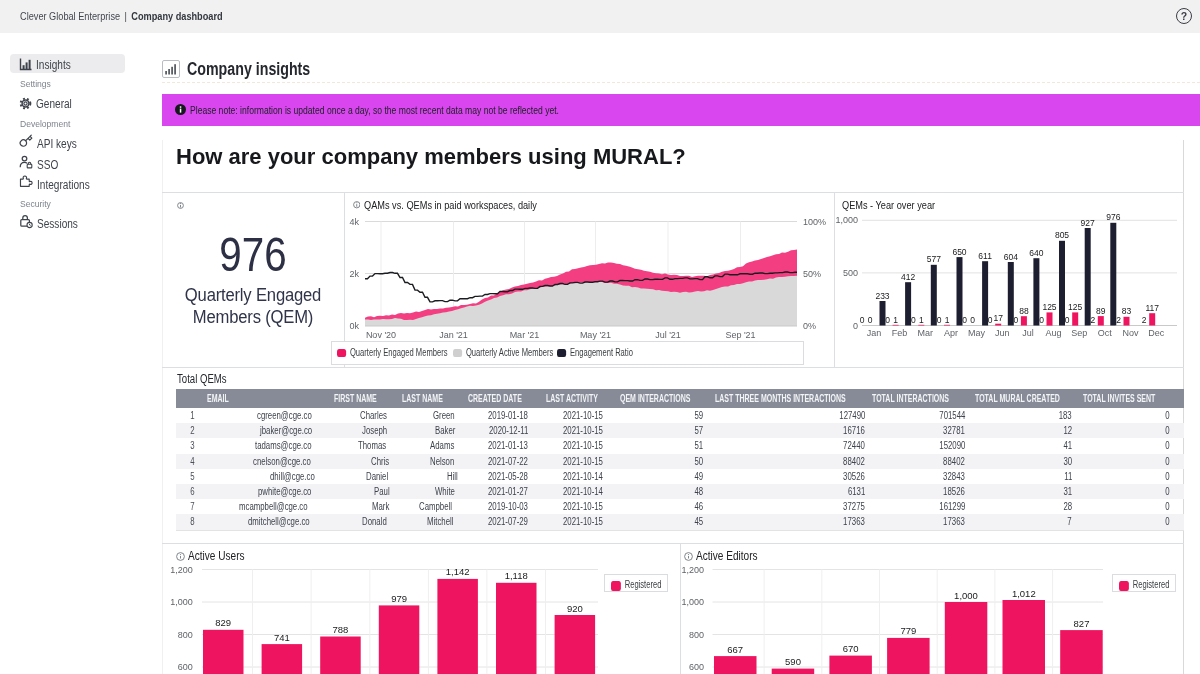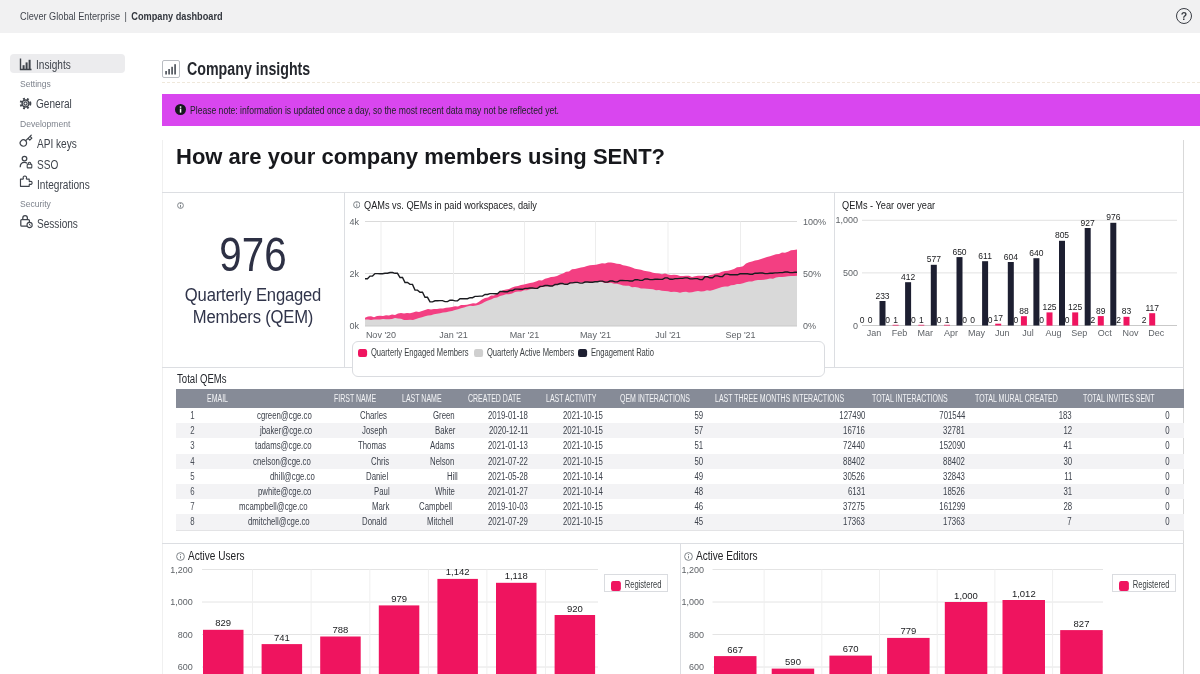--- a/index.html
+++ b/index.html
@@ -31,21 +31,21 @@
   .stat-num { position:absolute; left:162px; width:182px; top:227px; text-align:center; font-size:48px; color:#2d3044;
               transform:scaleX(0.84); }
   .stat-lbl { position:absolute; left:163px; width:180px; top:285px; text-align:center; font-size:17.5px; line-height:21.5px; color:#30344a;
               letter-spacing:-0.2px; transform:scaleX(0.95);}
   .legendbox { position:absolute; border:1px solid #dadce0; background:#fff; }
   .sw { display:inline-block; width:12px; height:8px; border-radius:2.5px; vertical-align:-1px; margin-right:5px; }
   .leg-item { position:absolute; top:5px; font-size:10px; color:#3c4043; white-space:nowrap; transform:scaleX(0.76); transform-origin:left; }
   
   .tq { position:absolute; left:177px; top:372px; font-size:12px; color:#23262c; transform:scaleX(0.8); transform-origin:left; }
   table.t { position:absolute; left:176px; top:389px; width:1008px; border-collapse:collapse; table-layout:fixed; }
-  table.t th { background:#868b97; color:#f3f4f6; font-size:10px; font-weight:normal; height:19px; white-space:nowrap; overflow:hidden; text-align:left; }
+  table.t th { background:#868b97; color:#f3f4f6; font-size:10px; font-weight:bold; height:19px; white-space:nowrap; overflow:hidden; text-align:left; }
   table.t th span { display:inline-block; transform:scaleX(0.7); transform-origin:left; white-space:nowrap; }
   table.t td span { display:inline-block; transform:scaleX(0.78); white-space:nowrap; }
   table.t td.l span { transform-origin:left; }
   table.t td.r span, table.t td.r2 span, table.t td.rn span { transform-origin:right; }
   table.t td { font-size:10px; color:#3d424c; height:15.2px; padding:0; }
   table.t tr.alt td { background:#f3f3f5; }
   table.t .rn { text-align:right; padding-right:5px; color:#4a4f58; }
   table.t .l { text-align:right; padding-left:7px; }
   table.t .r { text-align:right; padding-right:6px; }
   table.t .r2 { text-align:right; padding-right:14px; }
@@ -121,21 +121,21 @@
   <div class="notice">
 
 <svg class="abs" style="left:13px;top:10px" width="11" height="11" viewBox="0 0 11 11">
   <circle cx="5.5" cy="5.5" r="5.5" fill="#16181d"></circle>
   <rect x="4.8" y="4.6" width="1.5" height="4" fill="#fff"></rect>
   <rect x="4.8" y="2.3" width="1.5" height="1.5" fill="#fff"></rect>
 </svg>
 
     <div class="txt">Please note: information is updated once a day, so the most recent data may not be reflected yet.</div>
   </div>
-  <div class="howare">How are your company members using SENT?</div>
+  <div class="howare">How are your company members using MURAL?</div>
 
   <div class="rborder"></div>
   <div class="lborder"></div>
 
   <div class="card-line" style="left:162px;top:192px;width:1022px;height:1px;"></div>
   <div class="card-line" style="left:162px;top:367px;width:1022px;height:1px;"></div>
   <div class="card-line" style="left:344px;top:192px;width:1px;height:176px;"></div>
   <div class="card-line" style="left:834px;top:192px;width:1px;height:176px;"></div>
 
   <svg class="abs" style="left:177px;top:201.5px" width="7" height="7" viewBox="0 0 7 7">
@@ -251,21 +251,21 @@
 <text x="284.5" y="130.8" text-anchor="middle" style="font-family:&quot;Liberation Sans&quot;,sans-serif;font-size:8.5px;fill:#202124">2</text>
 <text x="292.5" y="122.3" text-anchor="middle" style="font-family:&quot;Liberation Sans&quot;,sans-serif;font-size:8.5px;fill:#202124">83</text>
 <text x="296.5" y="143.5" text-anchor="middle" style="font-family:&quot;Liberation Sans&quot;,sans-serif;font-size:9px;fill:#5f6368">Nov</text>
 <rect x="307.2" y="133.0" width="6" height="0.5" fill="#b9b9b9"></rect>
 <rect x="315.2" y="121.2" width="6" height="12.3" fill="#ef145f"></rect>
 <text x="310.2" y="130.8" text-anchor="middle" style="font-family:&quot;Liberation Sans&quot;,sans-serif;font-size:8.5px;fill:#202124">2</text>
 <text x="318.2" y="118.7" text-anchor="middle" style="font-family:&quot;Liberation Sans&quot;,sans-serif;font-size:8.5px;fill:#202124">117</text>
 <text x="322.2" y="143.5" text-anchor="middle" style="font-family:&quot;Liberation Sans&quot;,sans-serif;font-size:9px;fill:#5f6368">Dec</text>
 </svg>
 
-  <div class="legendbox" style="left:352px;top:341px;width:473px;height:36px;border-radius:6px;">
+  <div class="legendbox" style="left:331px;top:341px;width:473px;height:24px;">
     <span class="leg-item" style="left:5px;"><span class="sw" style="background:#ef145f;"></span>Quarterly Engaged Members</span>
     <span class="leg-item" style="left:121px;"><span class="sw" style="background:#cfcfcf;"></span>Quarterly Active Members</span>
     <span class="leg-item" style="left:225px;"><span class="sw" style="background:#1d1f31;"></span>Engagement Ratio</span>
   </div>
 
   <div class="tq">Total QEMs</div>
   <table class="t">
     <colgroup>
       <col style="width:24px">
         <col style="width:127px">

